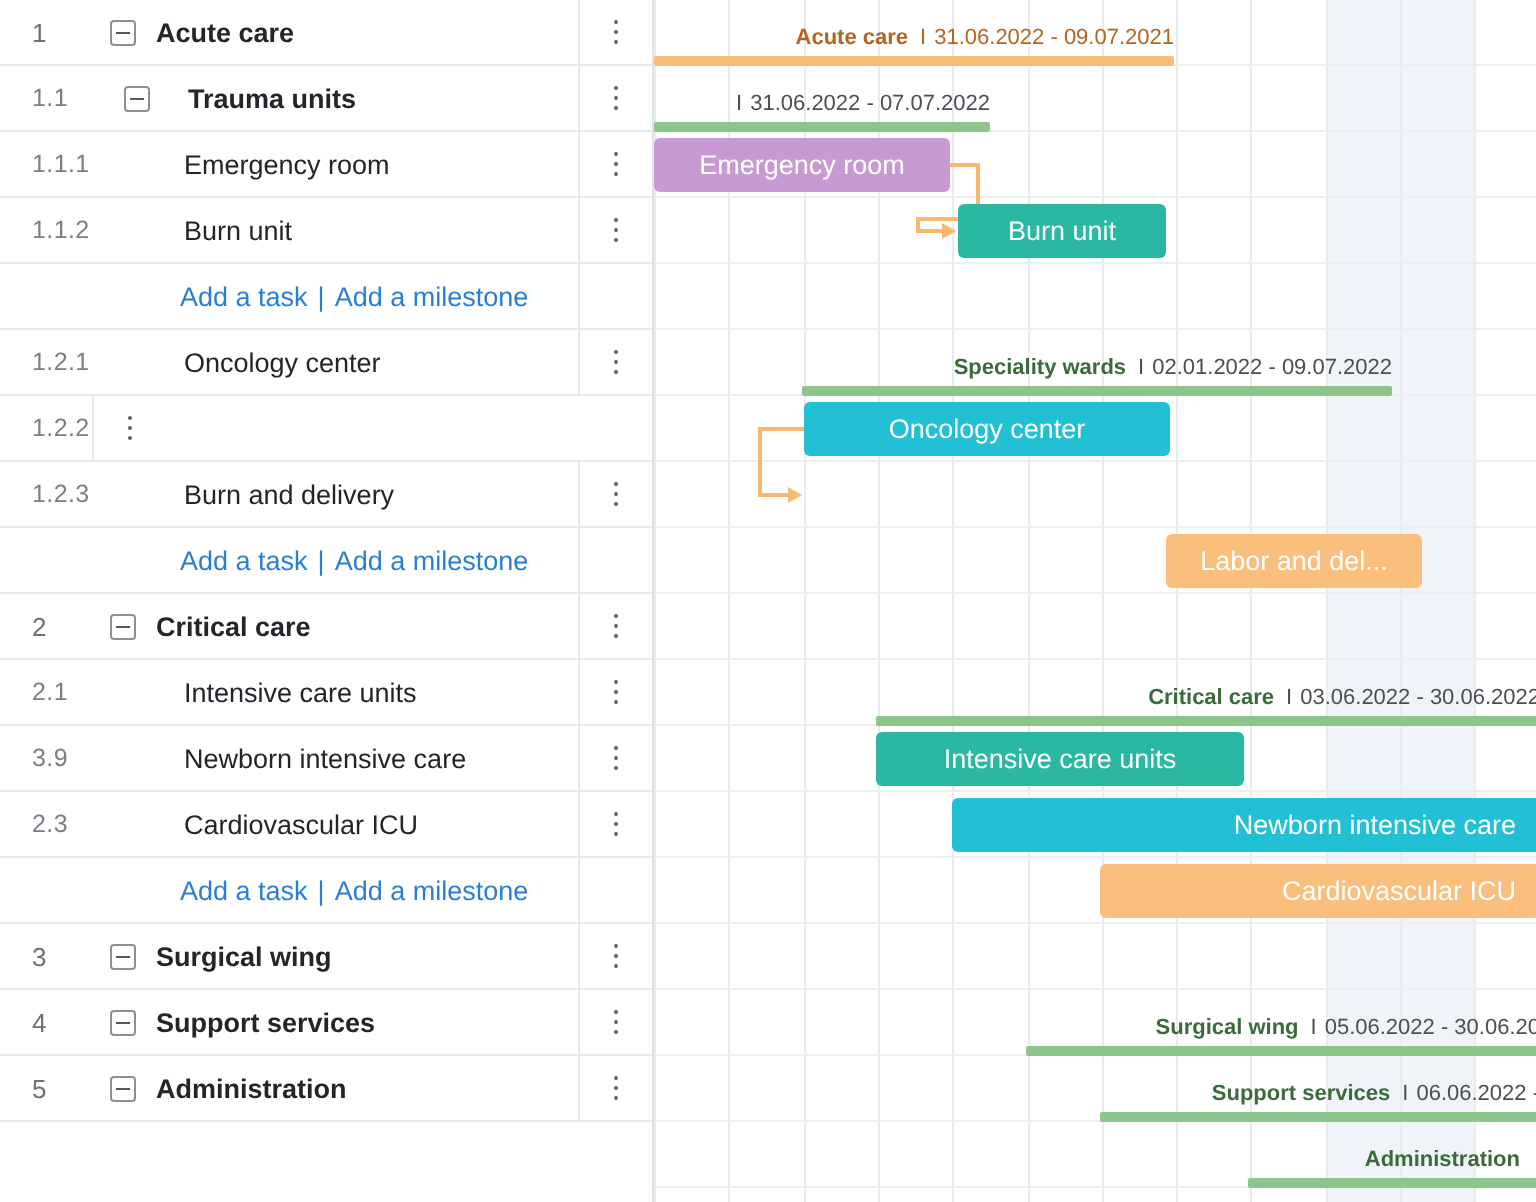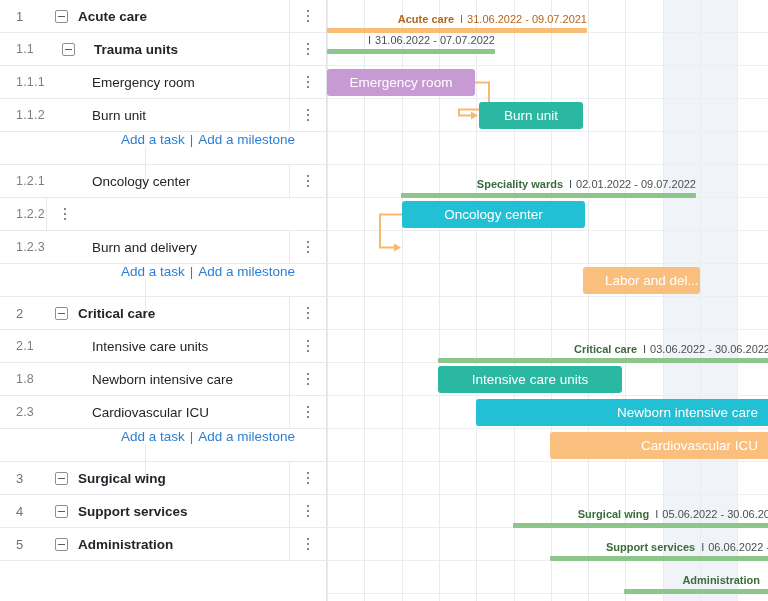--- a/index.html
+++ b/index.html
@@ -72,21 +72,20 @@
     display: flex; align-items: center; justify-content: center;
     cursor: pointer;
   }
   .kebab { display: flex; flex-direction: column; gap: 2.5px; }
   .kebab i { display: block; width: 2.5px; height: 2.5px; border-radius: 50%; background: #5b6069; }
 
   .addrow {
     display: flex; align-items: center;
     height: 33px;
     border-bottom: 1px solid #e6e9ed;
-    flex-direction: column;
   }
   .addrow .links {
     flex: 1 1 auto;
     padding-left: 90px;
     font-size: 13.5px;
     color: #2a7fd4;
     white-space: nowrap;
   }
   .addrow .links a { color: #2a7fd4; text-decoration: none; cursor: pointer; }
   .addrow .sep { color: #2a7fd4; padding: 0 5px; }
@@ -274,21 +273,21 @@
         <div class="cell-name name-pad-2">Intensive care units</div>
         <div class="cell-menu">
           <span class="kebab">
             <i></i>
             <i></i>
             <i></i>
           </span>
         </div>
       </div>
       <div class="row">
-        <div class="cell-wbs">1.8</div>
+        <div class="cell-wbs">3.9</div>
         <div class="cell-name name-pad-2">Newborn intensive care</div>
         <div class="cell-menu">
           <span class="kebab">
             <i></i>
             <i></i>
             <i></i>
           </span>
         </div>
       </div>
       <div class="row">
@@ -392,21 +391,21 @@
         <path d="M148,82.5 H162 V109.5 H132 V115.5 H144" fill="none" stroke="#f7b96e" stroke-width="2"></path>
         <path d="M151,115.5 l-7,-4 l0,8 z" fill="#f7b96e"></path>
         <path d="M75,214.5 H53 V247.5 H67" fill="none" stroke="#f7b96e" stroke-width="2"></path>
         <path d="M74,247.5 l-7,-4 l0,8 z" fill="#f7b96e"></path>
       </svg>
     <div class="bars-layer" id="bars-layer">
         <div class="summary" style="top: 0px; left: 0px; width: 260px;">
           <div class="sum-text" style="right: 0px;"><span class="sum-title" style="color:#b5651d">Acute care</span><span class="sum-pipe" style="color:#b5651d">I</span><span style="color:#b5651d">31.06.2022 - 09.07.2021</span></div>
           <div class="sum-bar" style="background: rgb(248, 189, 114);"></div>
         </div>
-        <div class="summary" style="top: 21px; left: 0px; width: 168px;">
+        <div class="summary" style="top: 33px; left: 0px; width: 168px;">
           <div class="sum-text" style="right: 0px;"><span class="sum-pipe" style="color:#4a4f55">I</span><span style="color:#4a4f55">31.06.2022 - 07.07.2022</span></div>
           <div class="sum-bar" style="background: rgb(140, 198, 138);"></div>
         </div>
         <div class="summary" style="top: 165px; left: 74px; width: 295px;">
           <div class="sum-text" style="right: 0px;"><span class="sum-title" style="color:#3b6b3b">Speciality wards</span><span class="sum-pipe" style="color:#4a4f55">I</span><span style="color:#4a4f55">02.01.2022 - 09.07.2022</span></div>
           <div class="sum-bar" style="background: rgb(140, 198, 138);"></div>
         </div>
         <div class="summary" style="top: 330px; left: 111px; width: 332px;">
           <div class="sum-text" style="right: 0px;"><span class="sum-title" style="color:#3b6b3b">Critical care</span><span class="sum-pipe" style="color:#4a4f55">I</span><span style="color:#4a4f55">03.06.2022 - 30.06.2022</span></div>
           <div class="sum-bar" style="background: rgb(140, 198, 138);"></div>
@@ -425,21 +424,21 @@
         </div>
         <div class="bar label-center" style="top: 69px; left: 0px; width: 148px; background: rgb(199, 154, 212);">
           <span class="bar-label">Emergency room</span>
         </div>
         <div class="bar label-center" style="top: 102px; left: 152px; width: 104px; background: rgb(43, 184, 163);">
           <span class="bar-label">Burn unit</span>
         </div>
         <div class="bar label-center" style="top: 201px; left: 75px; width: 183px; background: rgb(34, 192, 212);">
           <span class="bar-label">Oncology center</span>
         </div>
-        <div class="bar label-center" style="top: 267px; left: 256px; width: 117px; background: rgb(250, 191, 124); padding-left: 10px;">
+        <div class="bar label-center" style="top: 267px; left: 256px; width: 128px; background: rgb(250, 191, 124);">
           <span class="bar-label">Labor and del...</span>
         </div>
         <div class="bar label-center" style="top: 366px; left: 111px; width: 184px; background: rgb(43, 184, 163);">
           <span class="bar-label">Intensive care units</span>
         </div>
         <div class="bar label-right" style="top: 399px; left: 149px; width: 294px; background: rgb(34, 192, 212);">
           <span class="bar-label">Newborn intensive care</span>
         </div>
         <div class="bar label-right" style="top: 432px; left: 223px; width: 220px; background: rgb(250, 191, 124);">
           <span class="bar-label">Cardiovascular ICU</span>

